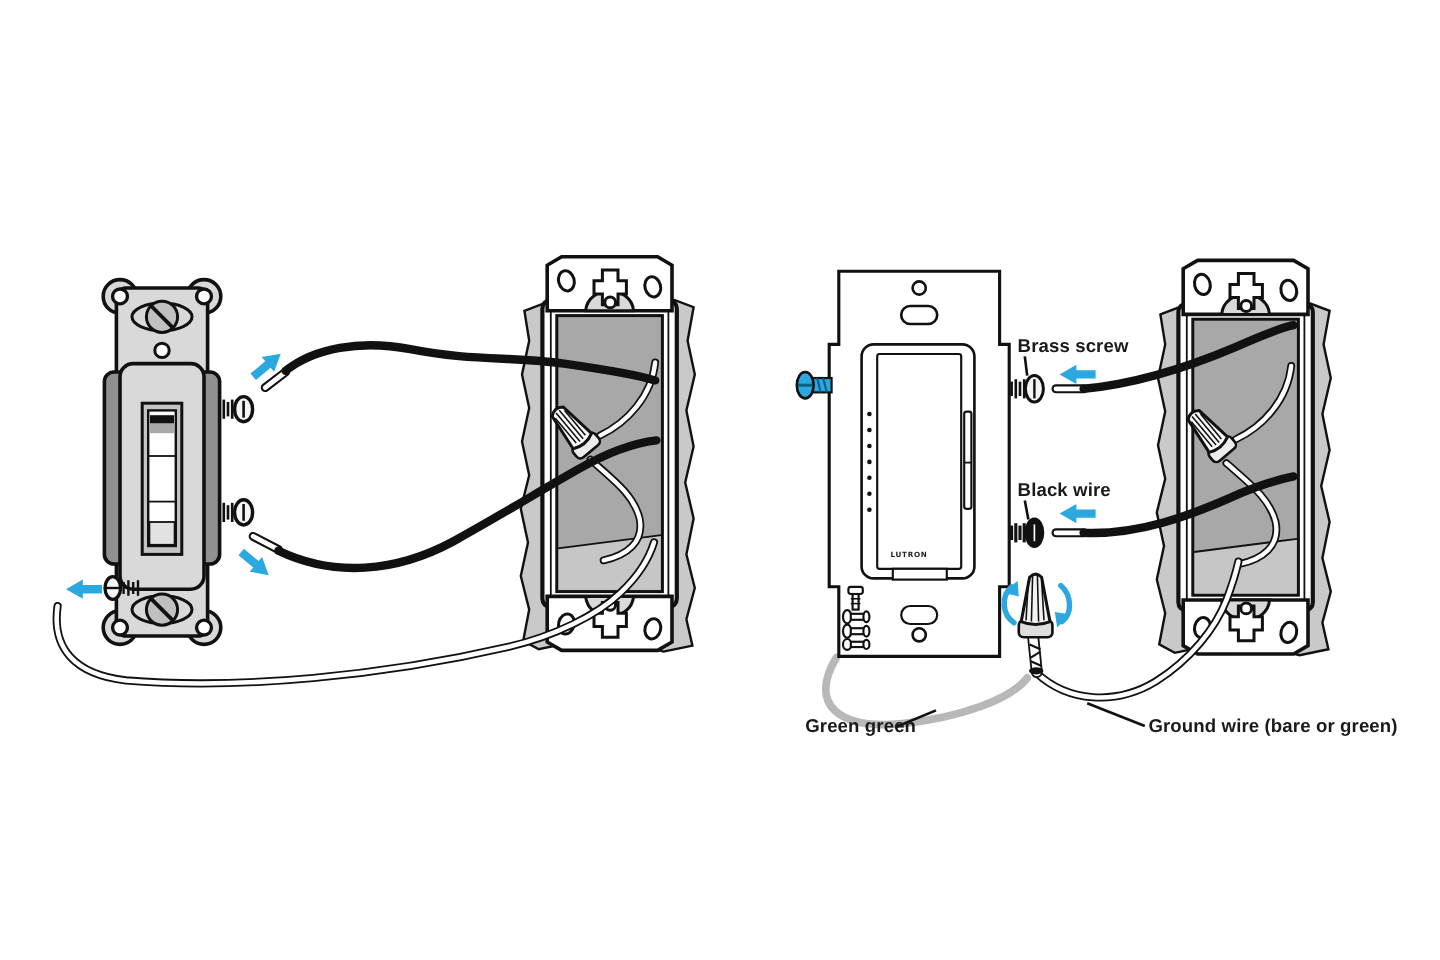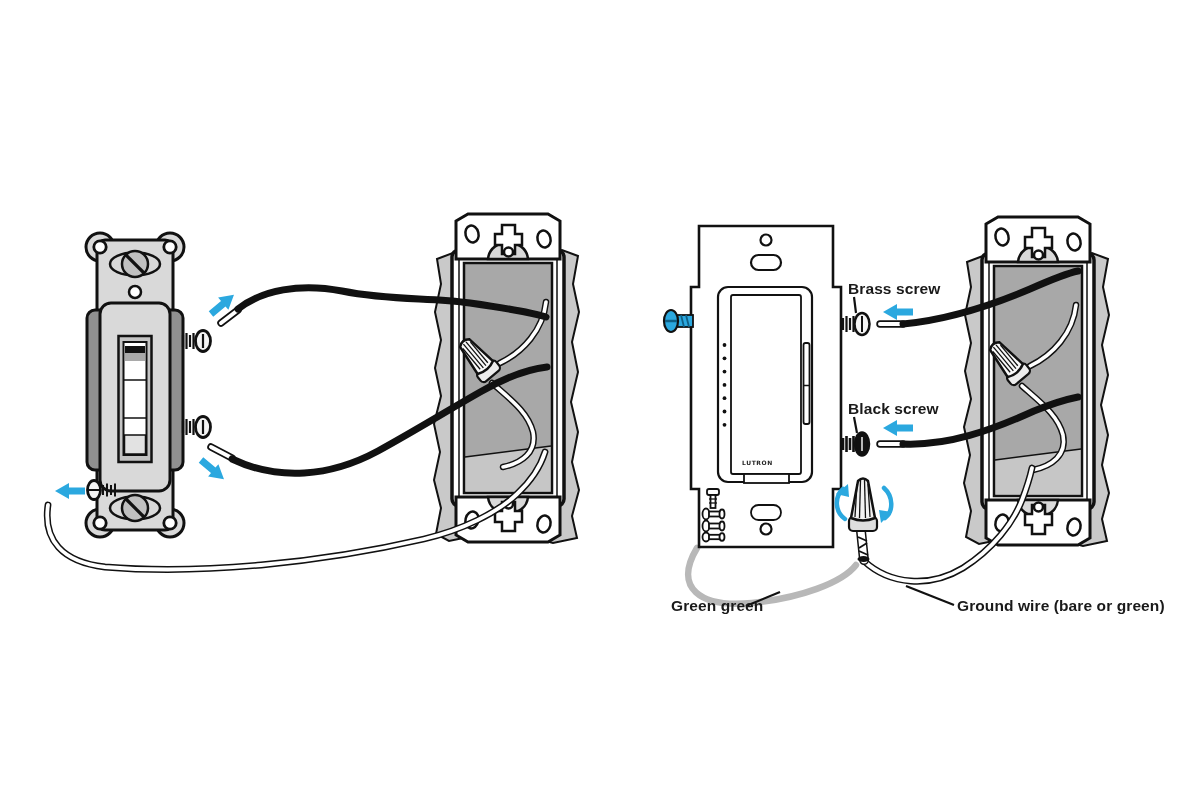--- a/index.html
+++ b/index.html
@@ -286,17 +286,17 @@
 
   <g>
     <line class="oln" stroke-width="2.2" x1="854" y1="297" x2="856" y2="313"></line>
     <line class="oln" stroke-width="2.2" x1="854" y1="417" x2="857" y2="433"></line>
     <line class="oln" stroke-width="2.2" x1="746" y1="606" x2="780" y2="592"></line>
     <line class="oln" stroke-width="2.2" x1="954" y1="605" x2="906" y2="586"></line>
   </g>
 </svg>
 
 <div class="lbl" style="left:848px;top:280px;">Brass screw</div>
-<div class="lbl" style="left:848px;top:400px;">Black screw</div>
+<div class="lbl" style="left:848px;top:400px;">Black wire</div>
 <div class="lbl" style="left:671px;top:597px;">Green green</div>
 <div class="lbl" style="left:957px;top:597px;">Ground wire (bare or green)</div>
 <div class="brand" style="left:742px;top:459px;">LUTRON</div>
 </div>
 
 </body></html>

